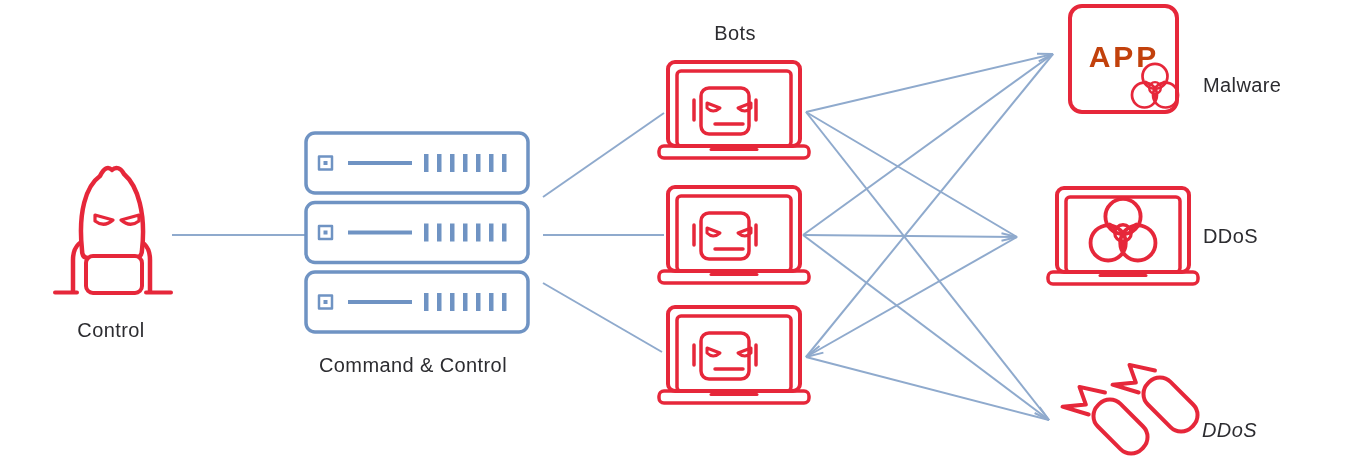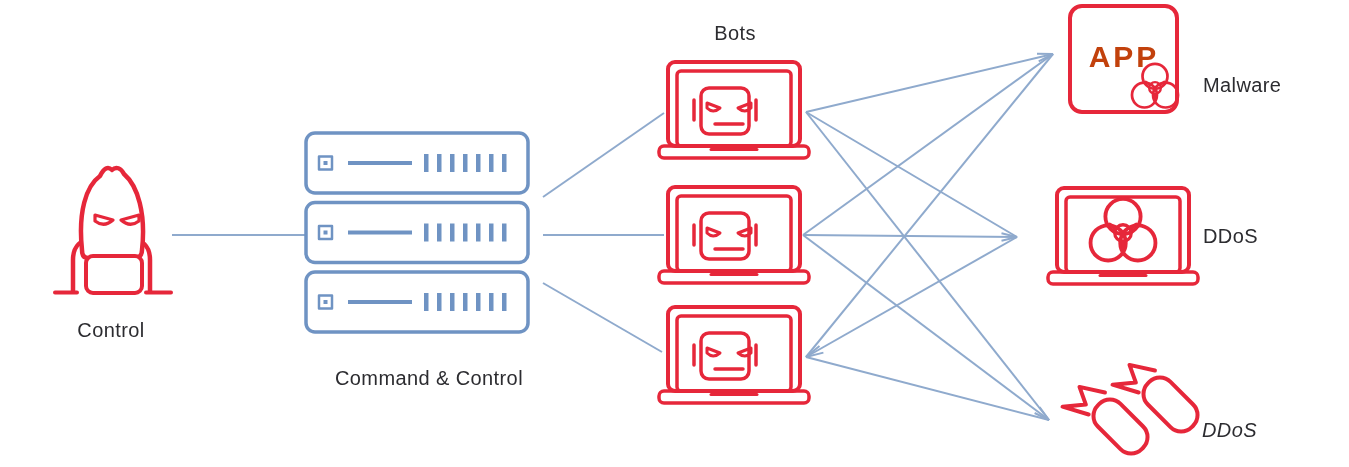--- a/index.html
+++ b/index.html
@@ -183,21 +183,21 @@
       <use href="#bomb" transform="translate(1150,384) rotate(-45)"></use>
     </g>
   </svg>
 
   <div class="lbl center" style="left:680px;top:22px;width:110px;">Bots</div>
 
   <div class="lbl center" style="left:31px;top:315px;width:160px;line-height:30px;">
     <div>Control</div>
   </div>
 
-  <div class="lbl center" style="left:304px;top:354px;width:250px;margin-top:13px;">Command &amp; Control</div>
+  <div class="lbl center" style="left:288px;top:354px;width:250px;">Command &amp; Control</div>
 
   <div class="lbl" style="left:1203px;top:32px;margin-top:42px;">Malware</div>
 
   <div class="lbl" style="left:1203px;top:225px;">DDoS</div>
 
   <div class="lbl" style="left:1202px;top:419px;font-style:italic;">DDoS</div>
 
   <div class="app-badge">APP</div>
 </div>
 

